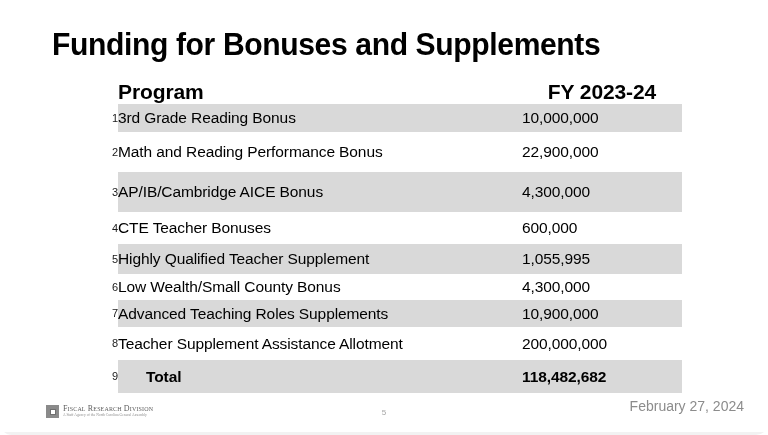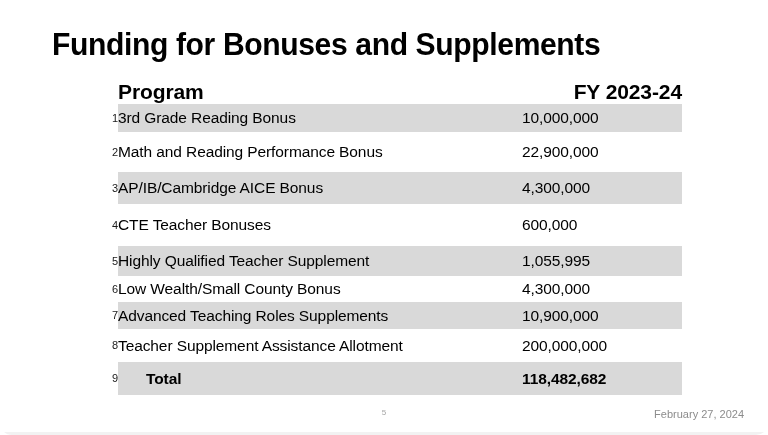--- a/index.html
+++ b/index.html
@@ -85,21 +85,21 @@
     letter-spacing: -0.1px;
   }
 
   
   .hdr .cell-prog,
   .hdr .cell-val {
     font-weight: bold;
     font-size: 21px;
   }
   .hdr .cell-val {
-    text-align: right;
+    text-align: center;
     padding-left: 0;
     padding-right: 0;
   }
 
   
   tr.shaded .cell-prog,
   tr.shaded .cell-val {
     background: #d9d9d9;
   }
 
@@ -168,22 +168,22 @@
     left: 0;
     right: 0;
     top: 408px;
     text-align: center;
     font-size: 8px;
     color: #a6a6a6;
   }
   .footer-date {
     position: absolute;
     right: 24px;
-    top: 408px;
-    font-size: 11px;
+    top: 398px;
+    font-size: 14px;
     color: #8c8c8c;
     white-space: nowrap;
   }
 </style>
 </head>
 <body>
 
 <div class="slide">
 
   <div class="slide-title">Funding for Bonuses and Supplements</div>
@@ -208,26 +208,26 @@
             <td class="cell-prog" style="height: 22px; margin-left: 34px;">3rd Grade Reading Bonus</td>
             <td class="cell-val" style="height: 28px;">10,000,000</td>
           </tr>
           <tr>
             <td class="cell-num" style="height: 32px;">2</td>
             <td class="cell-prog" style="height: 32px; margin-left: 40px;">Math and Reading Performance Bonus</td>
             <td class="cell-val" style="height: 40px;">22,900,000</td>
           </tr>
           <tr class="shaded">
             <td class="cell-num" style="height: 32px;">3</td>
-            <td class="cell-prog" style="height: 32px;">AP/IB/Cambridge AICE Bonus</td>
+            <td class="cell-prog" style="height: 40px;">AP/IB/Cambridge AICE Bonus</td>
             <td class="cell-val" style="height: 32px;">4,300,000</td>
           </tr>
           <tr>
             <td class="cell-num" style="height: 32px;">4</td>
-            <td class="cell-prog" style="height: 42px;">CTE Teacher Bonuses</td>
+            <td class="cell-prog" style="height: 32px;">CTE Teacher Bonuses</td>
             <td class="cell-val" style="height: 32px;">600,000</td>
           </tr>
           <tr class="shaded">
             <td class="cell-num" style="height: 30px;">5</td>
             <td class="cell-prog" style="height: 20px;">Highly Qualified Teacher Supplement</td>
             <td class="cell-val" style="height: 30px;">1,055,995</td>
           </tr>
           <tr>
             <td class="cell-num" style="height: 26px;">6</td>
             <td class="cell-prog" style="height: 16px;">Low Wealth/Small County Bonus</td>
@@ -245,20 +245,29 @@
           </tr>
           <tr class="shaded total">
             <td class="cell-num" style="height: 33px;">9</td>
             <td class="cell-prog" style="height: 33px; padding-left: 28px;">Total</td>
             <td class="cell-val" style="height: 33px;">118,482,682</td>
           </tr>
         </tbody>
     </table>
   </div>
 
+  <div class="logo">
+    <span class="logo-mark">
+        <i></i>
+      </span>
+    <span class="logo-text">
+      <span class="logo-name">Fiscal Research Division</span>
+      <span class="logo-sub">A Staff Agency of the North Carolina General Assembly</span>
+    </span>
+  </div>
 
   <div class="page-number">5</div>
 
   <div class="footer-date">February 27, 2024</div>
 
   <div class="footer-rule"></div>
 
 </div>
 
 </body></html>

